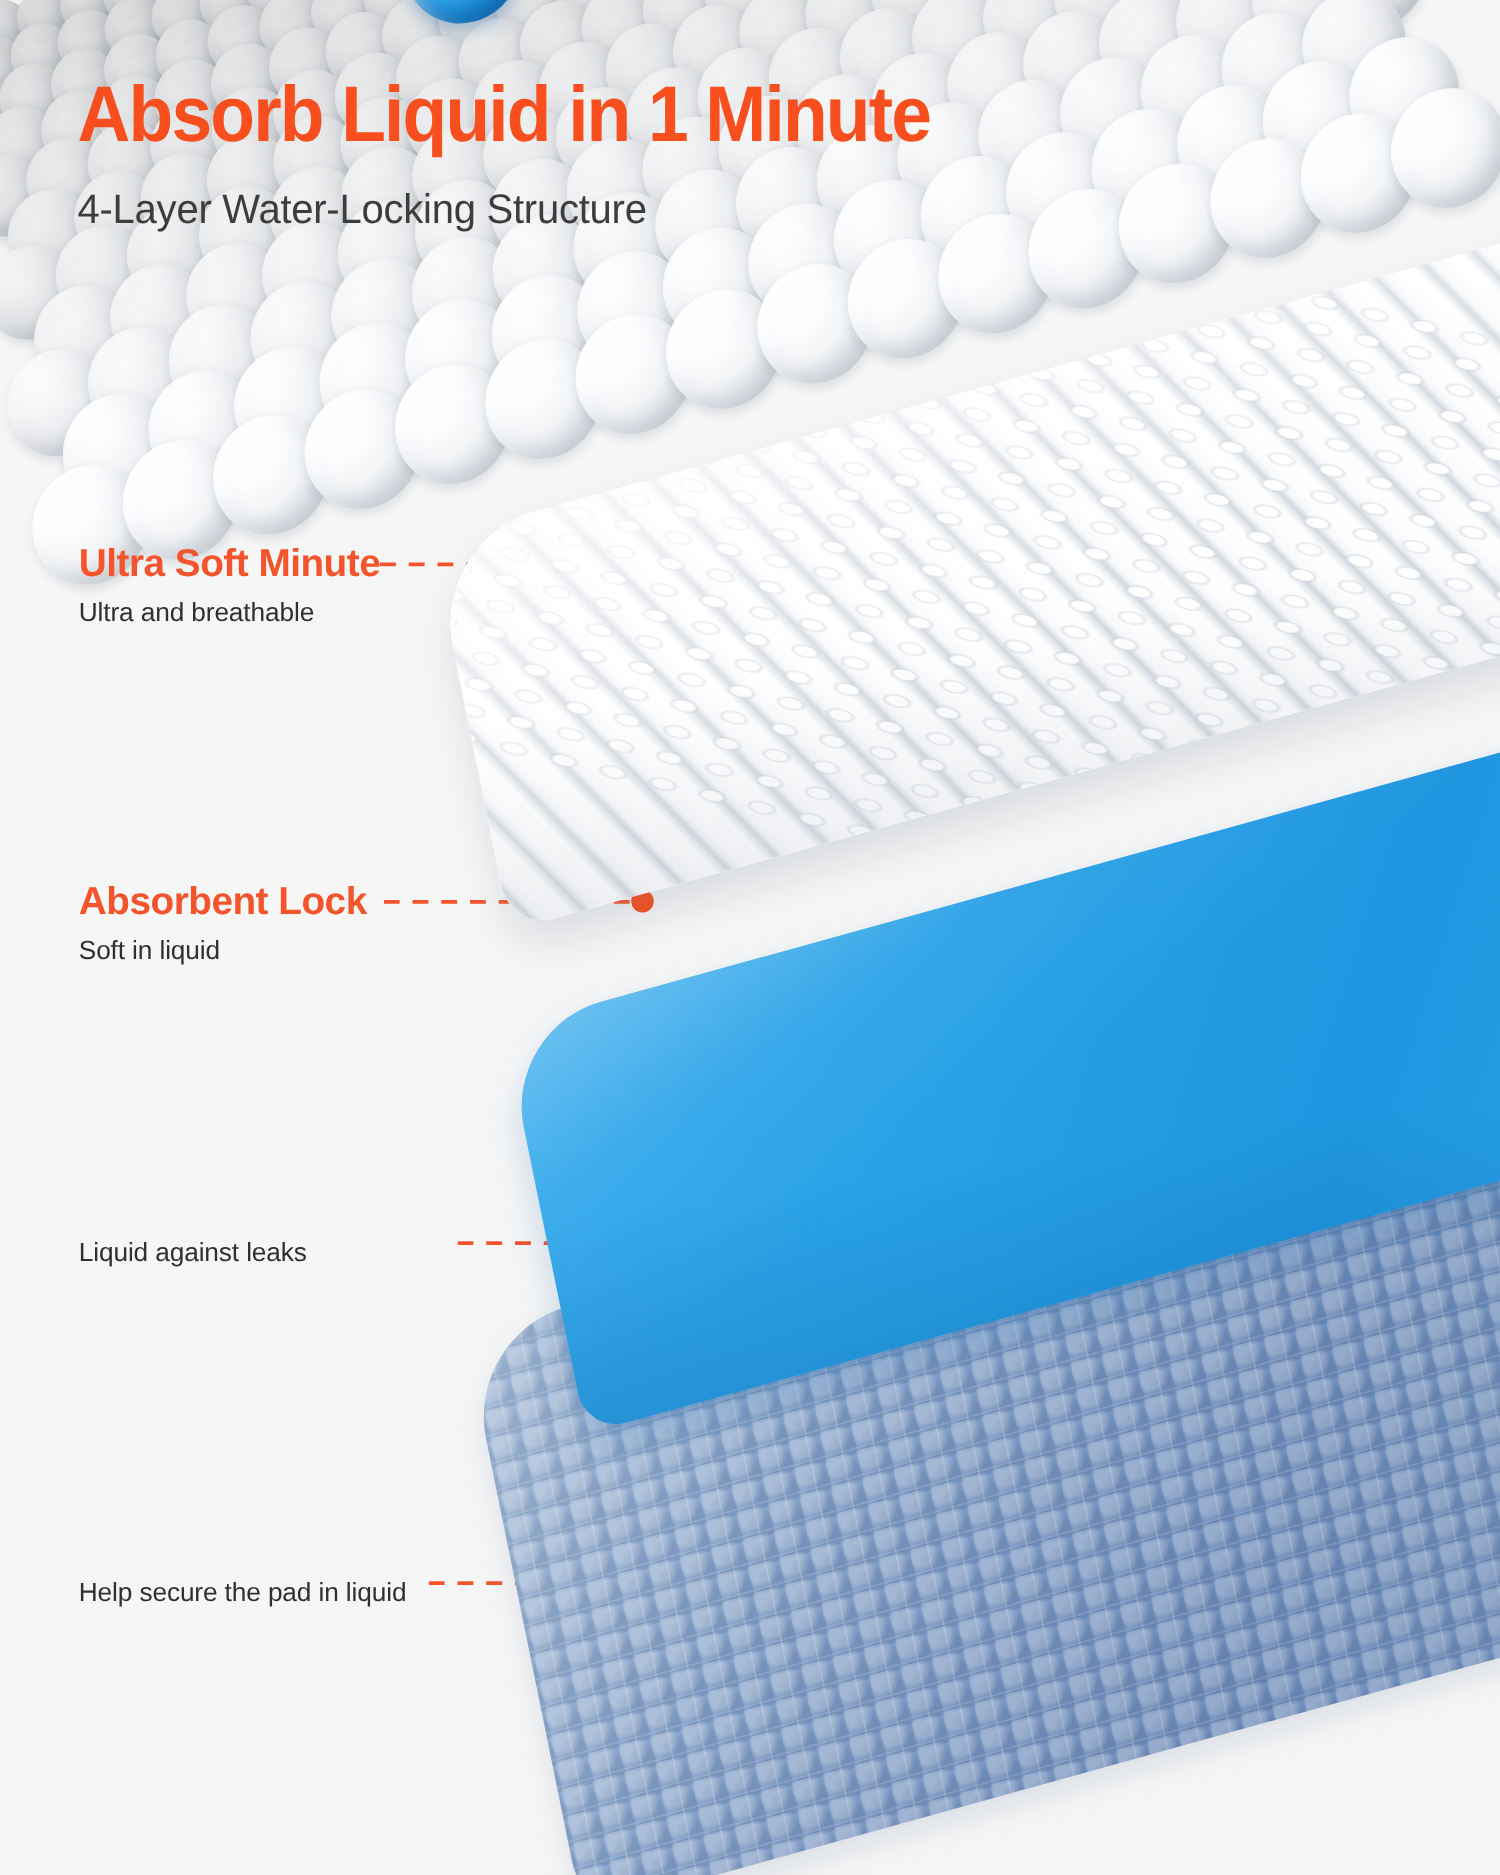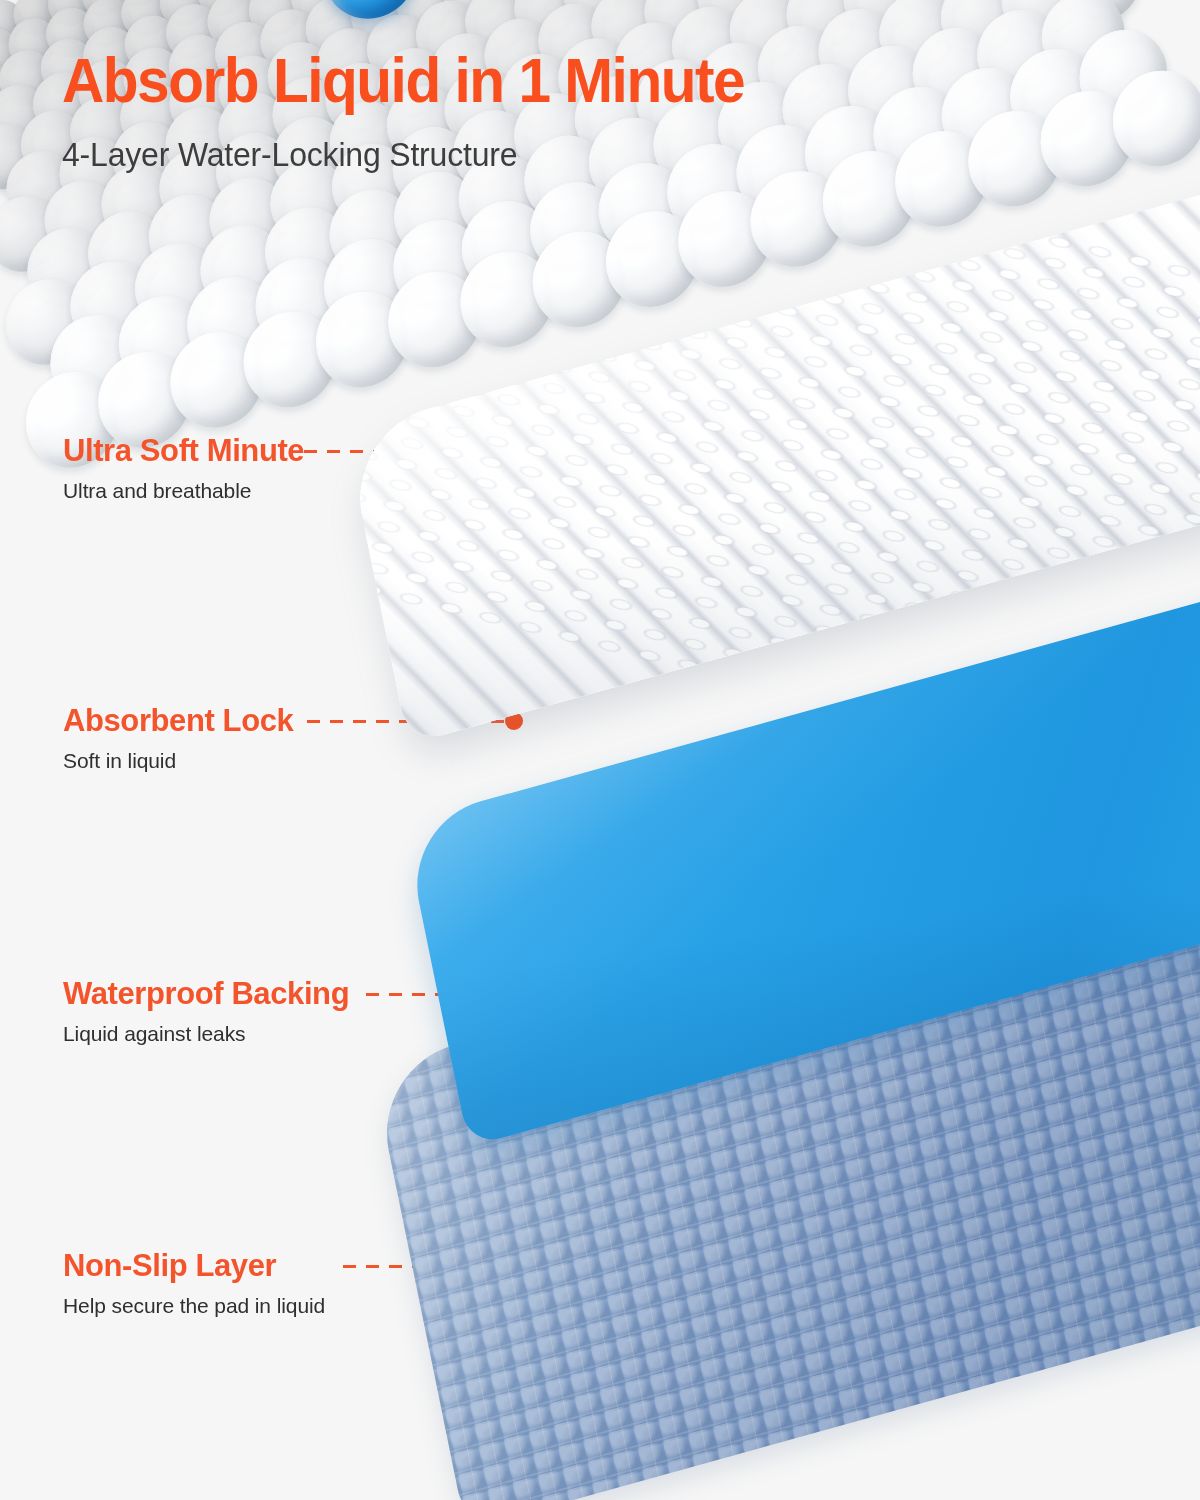--- a/index.html
+++ b/index.html
@@ -18,21 +18,21 @@
     width: 1200px;
     height: 1500px;
     background: #f6f6f6;
     overflow: hidden;
   }
 
   
   #header {
     position: absolute;
     left: 62px;
-    top: 48px;
+    top: 60px;
     width: 1000px;
     z-index: 60;
   }
   #title {
     font-size: 63px;
     font-weight: bold;
     color: #f94f1f;
     letter-spacing: -1.6px;
     line-height: 1.04;
     margin: 0;
@@ -458,26 +458,24 @@
       </div>
       <div class="leader" style="left: 304.438px; top: 450px; width: 207.562px; position: absolute;"></div>
       <div class="leader-dot" style="left: 505px; top: 442px;"></div>
       <div class="callout" style="left: 63px; top: 705px;">
         <div class="callout-title">Absorbent Lock</div>
         <div class="callout-sub">Soft in liquid</div>
       </div>
       <div class="leader" style="left: 306.953px; top: 720px; width: 205.047px; position: absolute;"></div>
       <div class="leader-dot" style="left: 505px; top: 712px;"></div>
       <div class="callout" style="left: 63px; top: 978px;">
-        <div class="callout-title">Waterproof Backing</div>
         <div class="callout-sub">Liquid against leaks</div>
       </div>
       <div class="leader" style="left: 366.188px; top: 993px; width: 145.812px; position: absolute;"></div>
       <div class="leader-dot" style="left: 505px; top: 985px;"></div>
       <div class="callout" style="left: 63px; top: 1250px;">
-        <div class="callout-title">Non-Slip Layer</div>
         <div class="callout-sub">Help secure the pad in liquid</div>
       </div>
       <div class="leader" style="left: 343.375px; top: 1265px; width: 168.625px; position: absolute;"></div>
       <div class="leader-dot" style="left: 505px; top: 1257px;"></div>
     </div>
 
 </div>
 
 </body></html>

